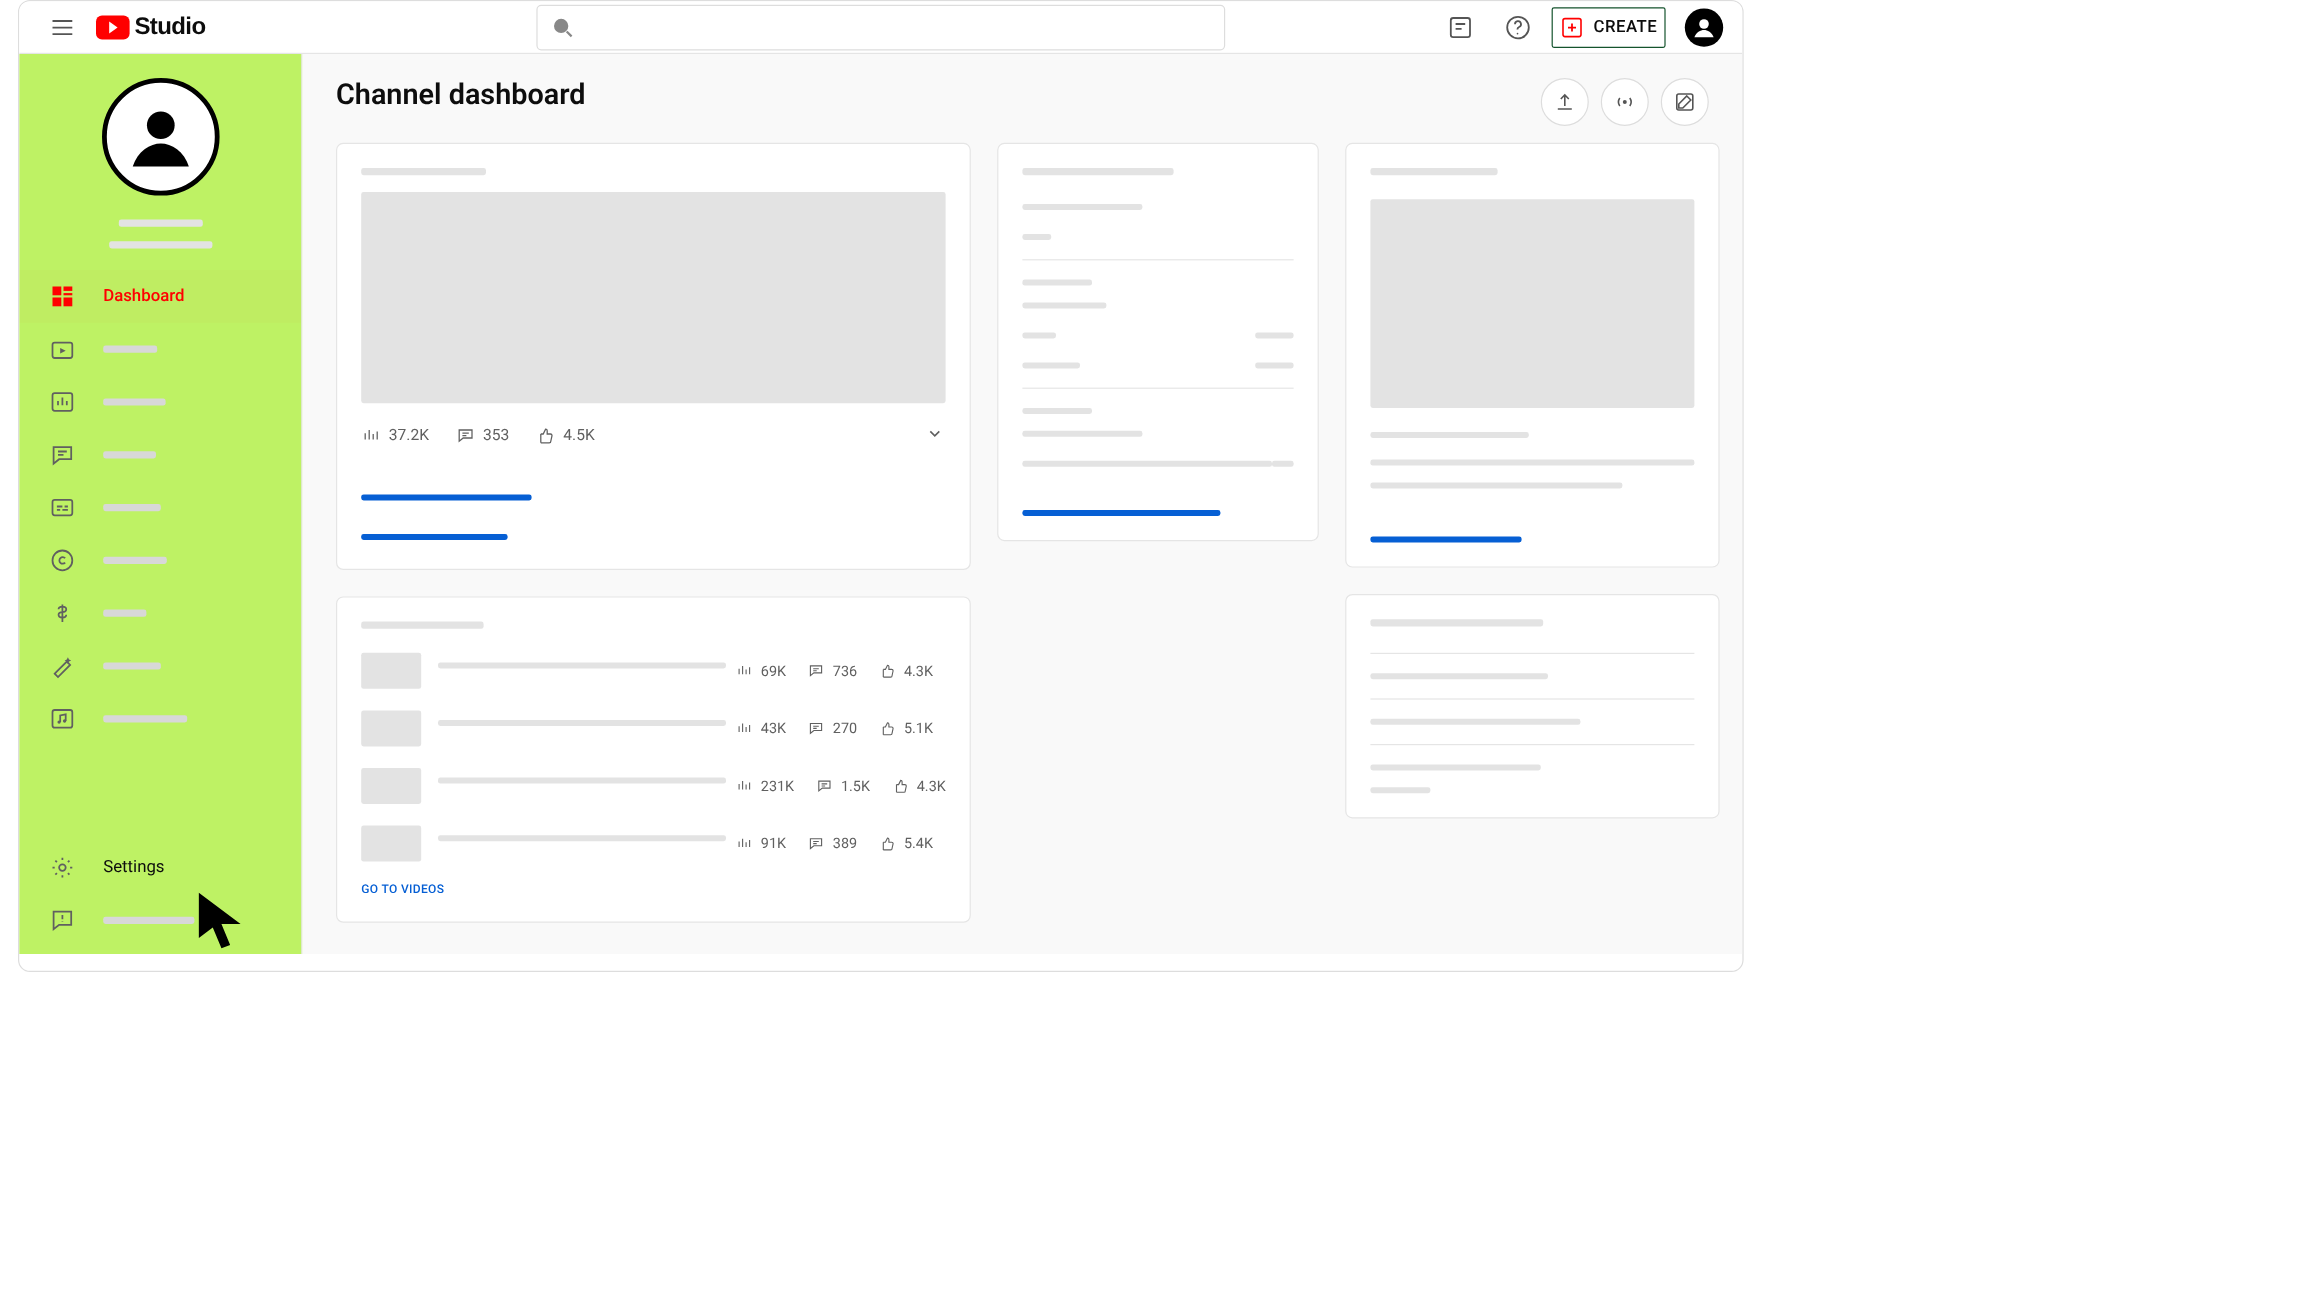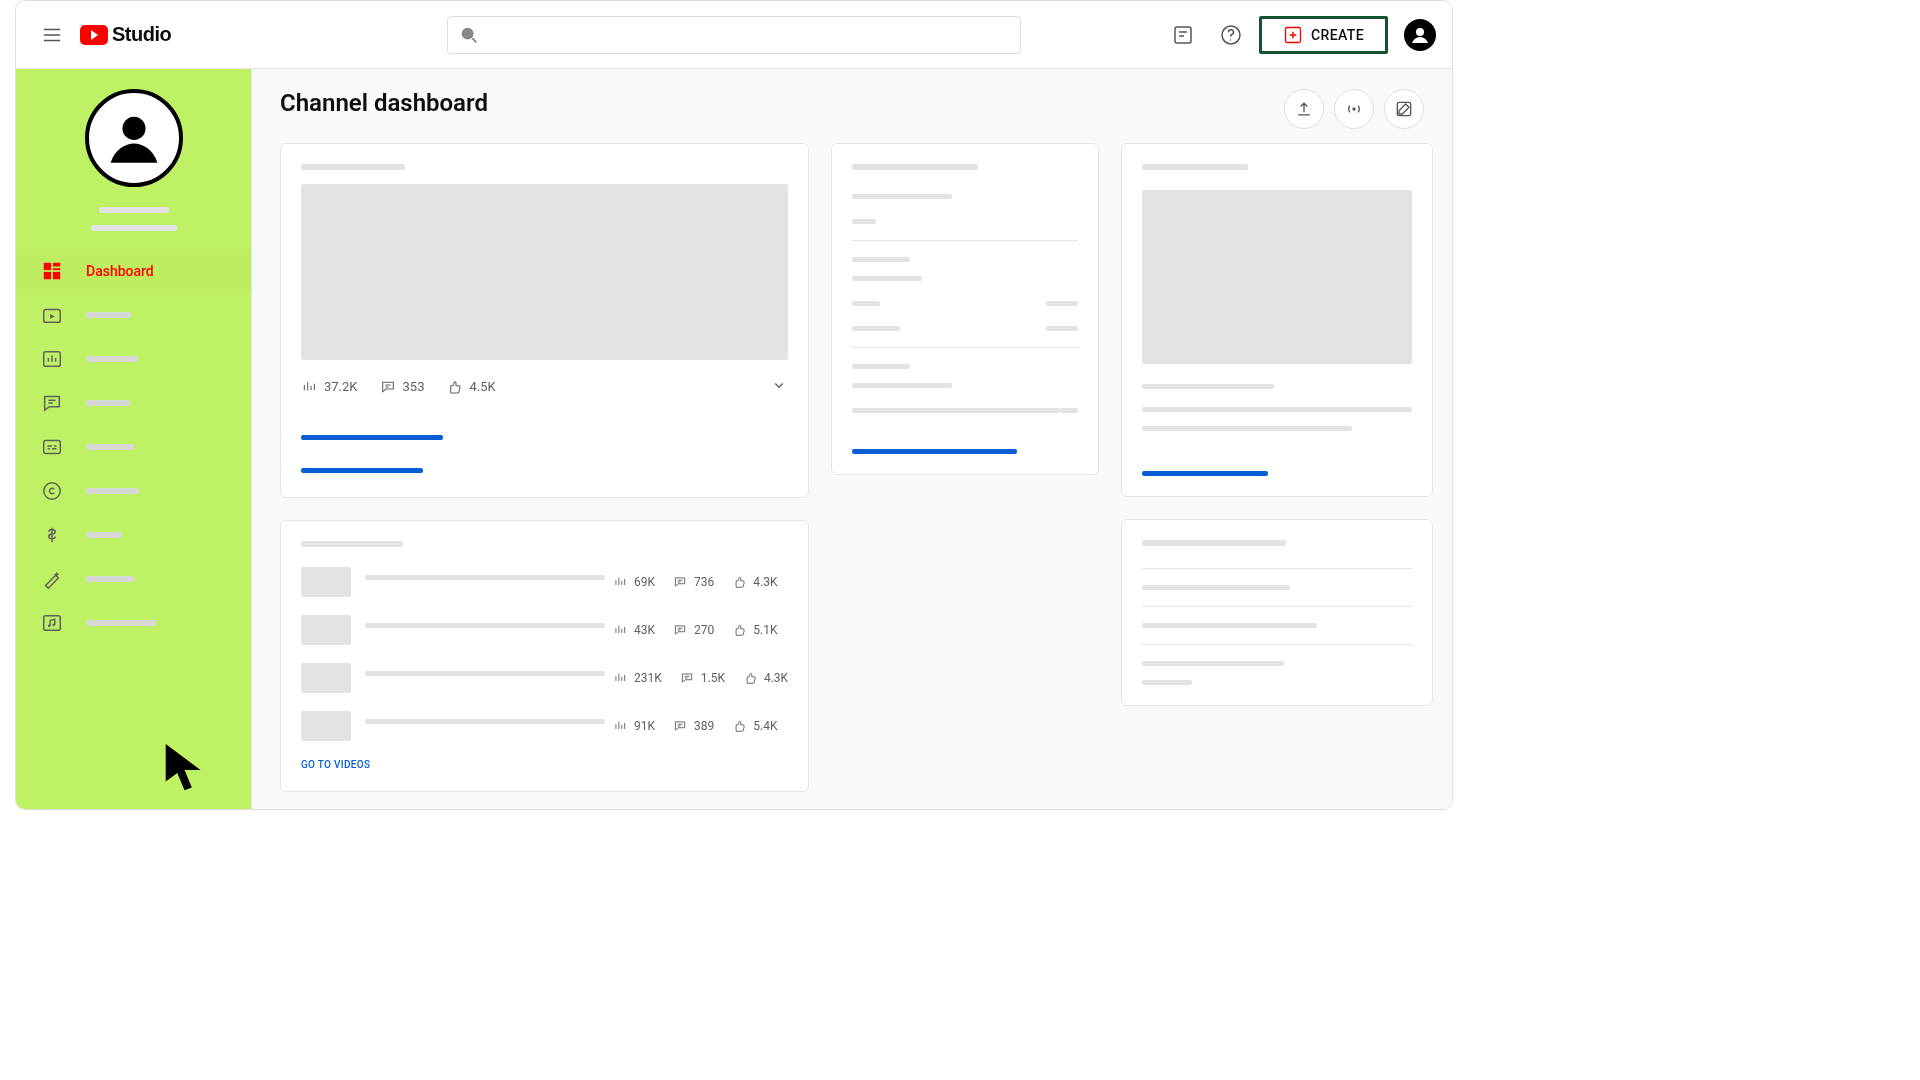--- a/index.html
+++ b/index.html
@@ -26,21 +26,21 @@
     left:15px; top:0;
     width:1438px; height:810px;
     border:1px solid #ddd;
     border-radius:10px;
     overflow:hidden;
     background:#fff;
   }
 
   
   .topbar{
-    height:68px;
+    height:44px;
     display:flex;
     align-items:center;
     padding:0 16px;
     border-bottom:1px solid var(--border);
     position:relative;
     z-index:3;
     background:#fff;
   }
   .menu-btn{width:40px;height:40px;border-radius:50%;display:flex;align-items:center;justify-content:center;cursor:pointer;}
   .menu-btn svg{width:22px;height:22px;}
@@ -55,22 +55,22 @@
     display:flex;align-items:center;padding:0 10px;
     color:#aaa;
   }
   .search-wrap svg{width:22px;height:22px;fill:#888;}
   .search-wrap input{border:none;outline:none;flex:1;margin-left:10px;font-size:15px;background:transparent;}
   .top-right{margin-left:auto;display:flex;align-items:center;gap:8px;}
   .icon-btn{width:40px;height:40px;border-radius:50%;display:flex;align-items:center;justify-content:center;cursor:pointer;}
   .icon-btn svg{width:24px;height:24px;fill:none;stroke:#555;stroke-width:1.5;}
   .create-btn{
     display:flex;align-items:center;gap:8px;
-    border:3px solid #14532d;border-radius:2px;
-    padding:6px 21px;cursor:pointer;
+    border:1px solid #14532d;border-radius:2px;
+    padding:6px 6px;cursor:pointer;
     font-weight:500;font-size:14px;letter-spacing:0.4px;
   }
   .create-plus{width:20px;height:20px;}
   .avatar-top{width:32px;height:32px;border-radius:50%;background:#000;margin-left:8px;display:flex;align-items:center;justify-content:center;}
   .avatar-top svg{width:24px;height:24px;fill:#fff;}
 
   
   .body{display:flex;height:calc(100% - 58px);}
   .sidebar{
     width:236px;
@@ -283,20 +283,40 @@
                 <rect x="3" y="4" width="18" height="16" rx="2"></rect>
                 <path d="M10 15V9l5-1v6"></path>
                 <circle cx="9" cy="15" r="1.5" fill="#606060" stroke="none"></circle>
                 <circle cx="14" cy="14" r="1.5" fill="#606060" stroke="none"></circle>
               </svg>
             </span>
           <span class="nav-skel" style="width:70px"></span>
         </div>
       </div>
 
+      <div class="sidebar-bottom">
+        <div class="nav-item">
+          <span class="nav-icon">
+              <svg viewBox="0 0 24 24">
+                <circle cx="12" cy="12" r="3"></circle>
+                <path d="M12 3v2M12 19v2M5.6 5.6l1.4 1.4M17 17l1.4 1.4M3 12h2M19 12h2M5.6 18.4L7 17M17 7l1.4-1.4"></path>
+              </svg>
+            </span>
+          <span>Settings</span>
+        </div>
+        <div class="nav-item">
+          <span class="nav-icon">
+              <svg viewBox="0 0 24 24">
+                <path d="M4 4h16v12H9l-5 4V4z"></path>
+                <path d="M12 7v4M12 13v.5"></path>
+              </svg>
+            </span>
+          <span class="nav-skel" style="width:76px"></span>
+        </div>
+      </div>
     </div>
 
     <div class="main">
       <div class="dash-header">
         <div class="dash-title">Channel dashboard</div>
         <div class="dash-actions">
           <div class="circle-btn">
               <svg viewBox="0 0 24 24">
                 <path d="M12 16V5M8 9l4-4 4 4M5 19h14"></path>
               </svg>

